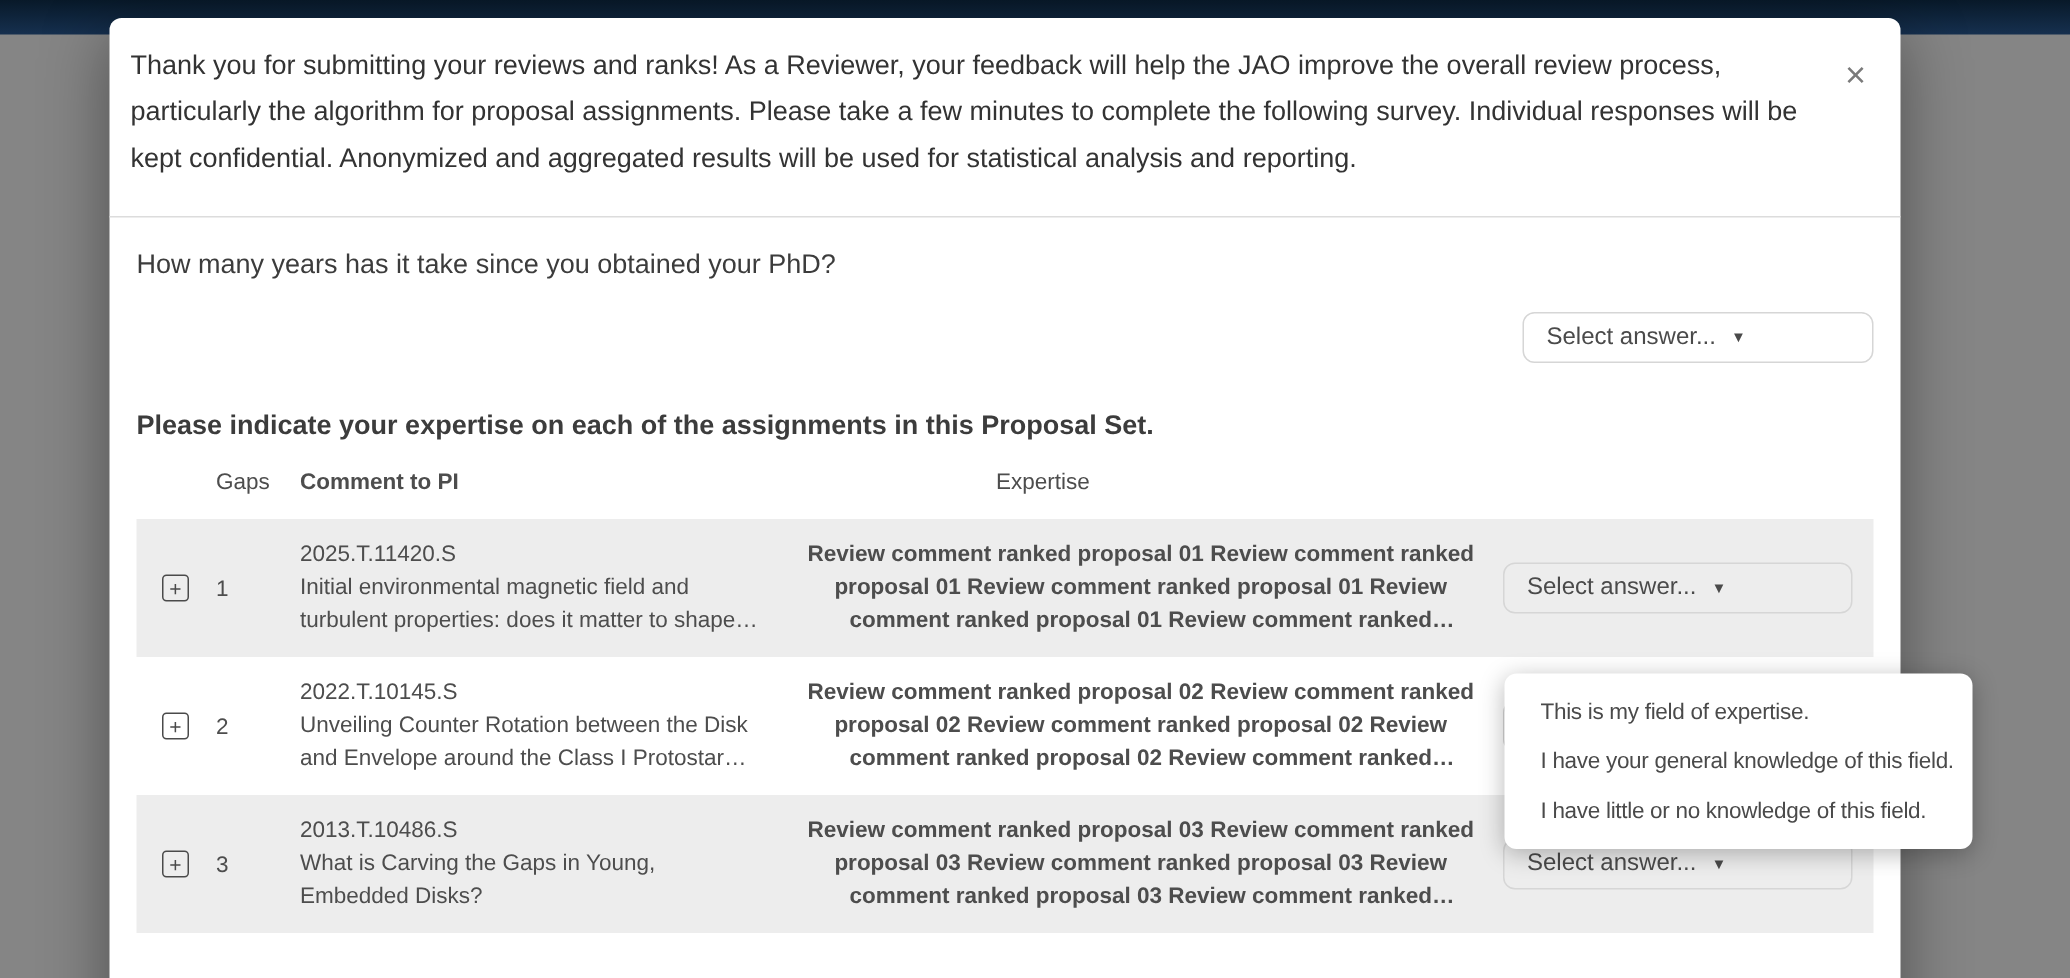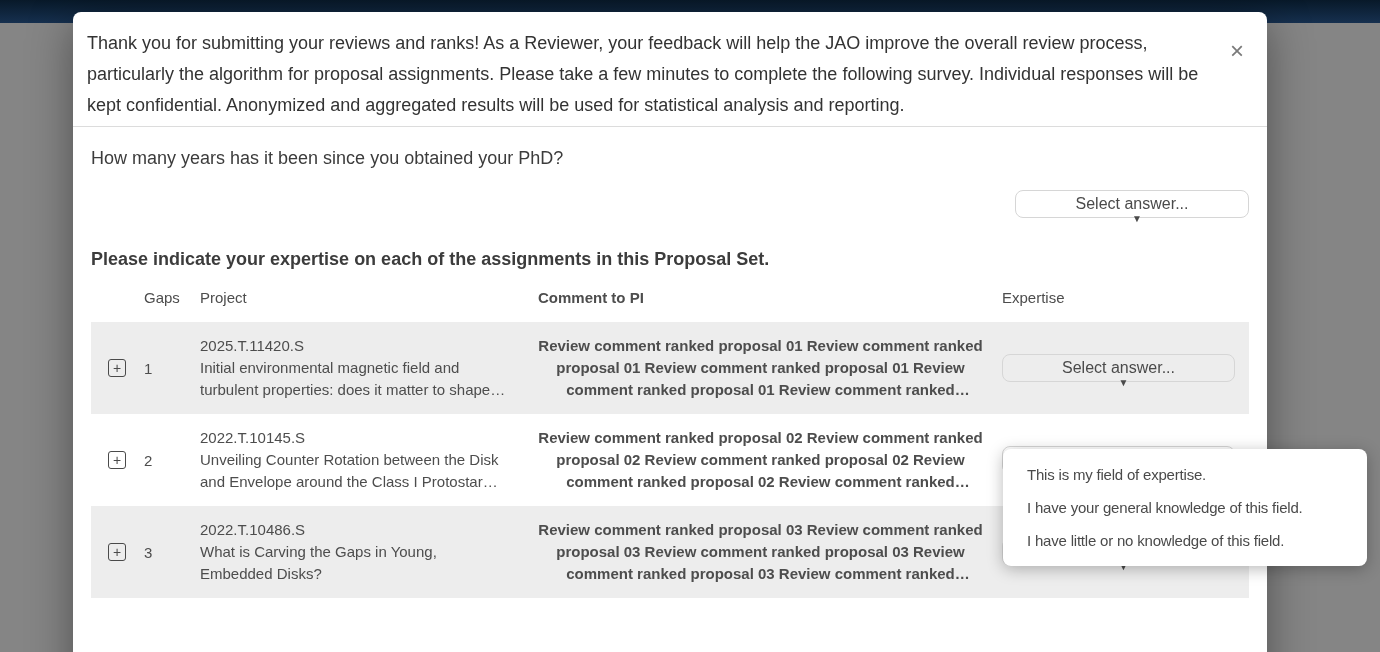--- a/index.html
+++ b/index.html
@@ -18,34 +18,33 @@
     background:#ffffff; border-radius:8px 8px 0 0;
     box-shadow:0 10px 45px rgba(0,0,0,0.40);
     color:#3c3c3c;
   }
   .close-btn {
     position:absolute; top:24px; right:15px; width:30px; height:30px;
     background:none; border:none; font-size:24px; line-height:28px;
     color:#7a7a7a; cursor:pointer; text-align:center; font-family:inherit;
   }
   .intro {
-    padding:16px 58px 5px 14px;
+    padding:16px 58px 23px 14px;
     font-size:18px; line-height:31px; color:#333333;
     border-bottom:1px solid #dcdcdc;
   }
   .q-text { font-size:18px; color:#3c3c3c; }
   .q1 { padding:0 18px; }
   .q1 .q-text { margin-top:21px; }
   .q1-answer-row { display:flex; justify-content:flex-end; margin-top:21px; }
   .select-btn {
-    display:flex; align-items:center; width:234px; height:28px; padding:4px 15px;
+    display:flex; align-items:center; width:234px; height:28px; padding:16px 15px;
     background:transparent; border:1px solid #d6d6d6; border-radius:8px;
     font-size:16px; color:#4a4a4a; cursor:pointer; font-family:inherit;
     text-align:left;
-    flex-direction:column;
   }
   .select-btn .caret { font-size:10px; color:#4a4a4a; margin-left:10px; }
   .q2-text { margin:31px 18px 0 18px;font-weight:bold; }
   .tbl { margin:3px 18px 0 18px; font-size:15px; color:#4d4d4d; }
   .tbl-header { display:flex; align-items:center; height:49px; }
   .tbl-row { display:flex; align-items:center; height:92px; }
   .tbl-row.alt { background:#ededed; }
   .col-icon { width:53px; padding-left:17px; flex:none; }
   .col-rank { width:56px; flex:none; }
   .col-project { width:338px; padding-right:26px; flex:none; }
@@ -59,21 +58,21 @@
   }
   .proj-title, .comment-text {
     display:-webkit-box; -webkit-box-orient:vertical; overflow:hidden;
     line-height:22px;
   }
   .proj-code { line-height:22px; }
   .proj-title { -webkit-line-clamp:2; }
   .comment-text { -webkit-line-clamp:3; max-height:66px;text-align:center; }
   .row-select { width:233px; }
   .dropdown-menu {
-    position:absolute; left:930px; top:437px; width:364px;
+    position:absolute; left:930px; top:437px; width:312px;
     background:#ffffff; border-radius:8px; padding:9px 0;
     box-shadow:0 3px 16px rgba(0,0,0,0.28);
     z-index:20;
   }
   .dropdown-item {
     padding:6px 10px 6px 24px; font-size:15px; letter-spacing:-0.2px;
     line-height:21px; color:#4a4a4a; cursor:pointer;
   }
 </style>
 </head>
@@ -81,36 +80,35 @@
 
 <div class="stage">
   <div class="topbar"></div>
 
   <div class="modal">
     <button class="close-btn">×</button>
 
     <div class="intro">Thank you for submitting your reviews and ranks! As a Reviewer, your feedback will help the JAO improve the overall review process, particularly the algorithm for proposal assignments. Please take a few minutes to complete the following survey. Individual responses will be kept confidential. Anonymized and aggregated results will be used for statistical analysis and reporting.</div>
 
     <div class="q1">
-      <div class="q-text">How many years has it been since you obtained your PhD?</div>
+      <div class="q-text">How many years has it take since you obtained your PhD?</div>
       <div class="q1-answer-row">
         <button class="select-btn">
           <span>Select answer...</span>
           <span class="caret">▼</span>
         </button>
       </div>
     </div>
 
     <div class="q-text q2-text">Please indicate your expertise on each of the assignments in this Proposal Set.</div>
 
     <div class="tbl">
       <div class="tbl-header">
         <div class="col-icon"></div>
         <div class="col-rank">Gaps</div>
-        <div class="col-project">Project</div>
         <div class="col-comment">Comment to PI</div>
         <div class="col-expertise">Expertise</div>
       </div>
 
       <div class="tbl-row alt">
         <div class="col-icon">
           <button class="expand-box">+</button>
         </div>
         <div class="col-rank">1</div>
         <div class="col-project">
@@ -147,21 +145,21 @@
           </button>
         </div>
       </div>
 
       <div class="tbl-row alt">
         <div class="col-icon">
           <button class="expand-box">+</button>
         </div>
         <div class="col-rank">3</div>
         <div class="col-project">
-          <div class="proj-code">2022.T.10486.S</div>
+          <div class="proj-code">2013.T.10486.S</div>
           <div class="proj-title">What is Carving the Gaps in Young, Embedded Disks?</div>
         </div>
         <div class="col-comment">
           <div class="comment-text"> Review comment ranked proposal 03 Review comment ranked proposal 03 Review comment ranked proposal 03 Review comment ranked proposal 03 Review comment ranked proposal 03 Review ...</div>
         </div>
         <div class="col-expertise">
           <button class="select-btn row-select">
             <span>Select answer...</span>
             <span class="caret">▼</span>
           </button>

